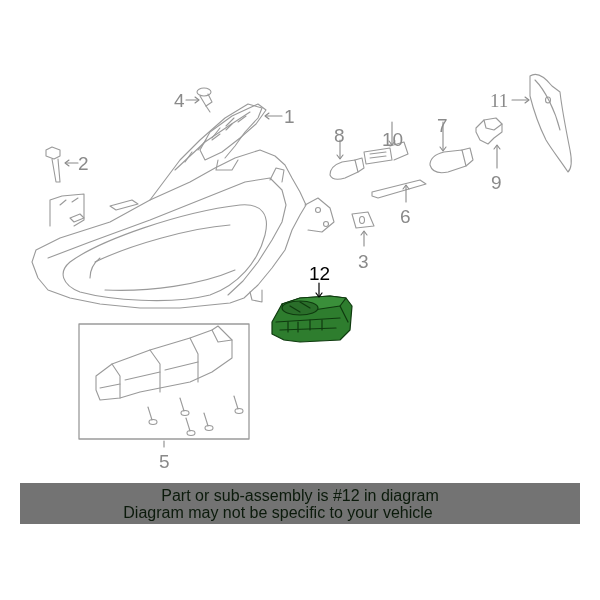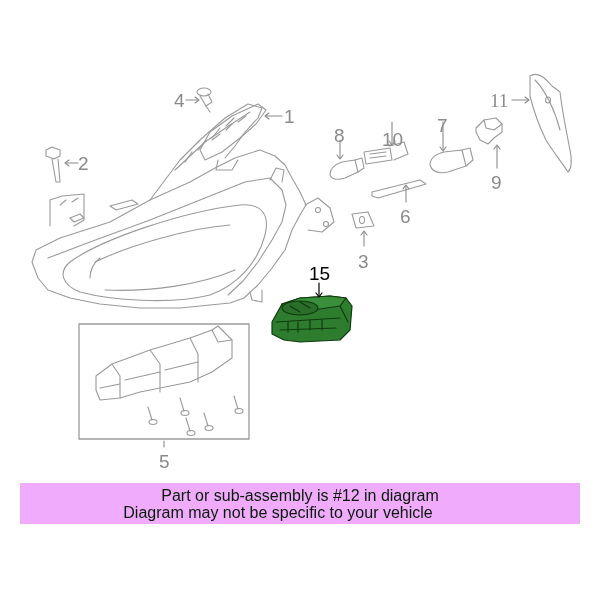--- a/index.html
+++ b/index.html
@@ -1,20 +1,20 @@
 <!DOCTYPE html>
 <html><head>
 <meta charset="utf-8">
 <style>
   html, body { margin: 0; padding: 0; background: #ffffff; }
   body { width: 600px; height: 600px; position: relative; overflow: hidden; font-family: "Liberation Sans", sans-serif; }
   .diagram { position: absolute; left: 0; top: 0; width: 600px; height: 600px; }
   .callout { position: absolute; font-family: "Liberation Sans", sans-serif; color: #8a8a8a; font-size: 19px; line-height: 1; }
   .callout.active { color: #000000; }
-  .banner { position: absolute; left: 20px; top: 483px; width: 560px; height: 41px; background: #f0abfc; color: #0b1a0b; text-align: center; font-size: 16px; line-height: 17px; }
+  .banner { position: absolute; left: 20px; top: 483px; width: 560px; height: 41px; background: #737373; color: #0b1a0b; text-align: center; font-size: 16px; line-height: 17px; }
   .banner .l1 { position: absolute; left: 0; right: 0; top: 4px; }
   .banner .l2 { position: absolute; left: -44px; right: 0; top: 21px; }
 </style>
 </head>
 <body>
 
 <svg class="diagram" viewBox="0 0 600 600" xmlns="http://www.w3.org/2000/svg" fill="none" stroke="#9a9a9a" stroke-width="1.1" stroke-linejoin="round" stroke-linecap="round">
 
   <g>
     <path d="M36 250 L60 238 L110 222 L150 200 L190 182 L215 168 L235 158 L260 150 L275 156 L285 165 L292 178 L300 192 L306 205 L300 215 L292 230 L285 250 L272 268 L258 285 L244 298 L230 303 L180 308 L140 308 L100 304 L70 298 L48 290 L38 278 L32 262 Z"></path>
@@ -158,18 +158,18 @@
 <div class="callout" style="left:78px;top:154px;">2</div>
 <div class="callout" style="left:358px;top:252px;">3</div>
 <div class="callout" style="left:174px;top:91px;">4</div>
 <div class="callout" style="left:159px;top:452px;">5</div>
 <div class="callout" style="left:400px;top:207px;">6</div>
 <div class="callout" style="left:437px;top:116px;">7</div>
 <div class="callout" style="left:334px;top:126px;">8</div>
 <div class="callout" style="left:491px;top:173px;">9</div>
 <div class="callout" style="left:382px;top:102px;margin-top:28px;">10</div>
 <div class="callout" style="left:490px;top:91px;font-family:Liberation Serif, serif;">11</div>
-<div class="callout active" style="left:309px;top:264px;">15</div>
+<div class="callout active" style="left:309px;top:264px;">12</div>
 
 <div class="banner">
   <div class="l1">Part or sub-assembly is #12 in diagram</div>
   <div class="l2">Diagram may not be specific to your vehicle</div>
 </div>
 
 </body></html>

